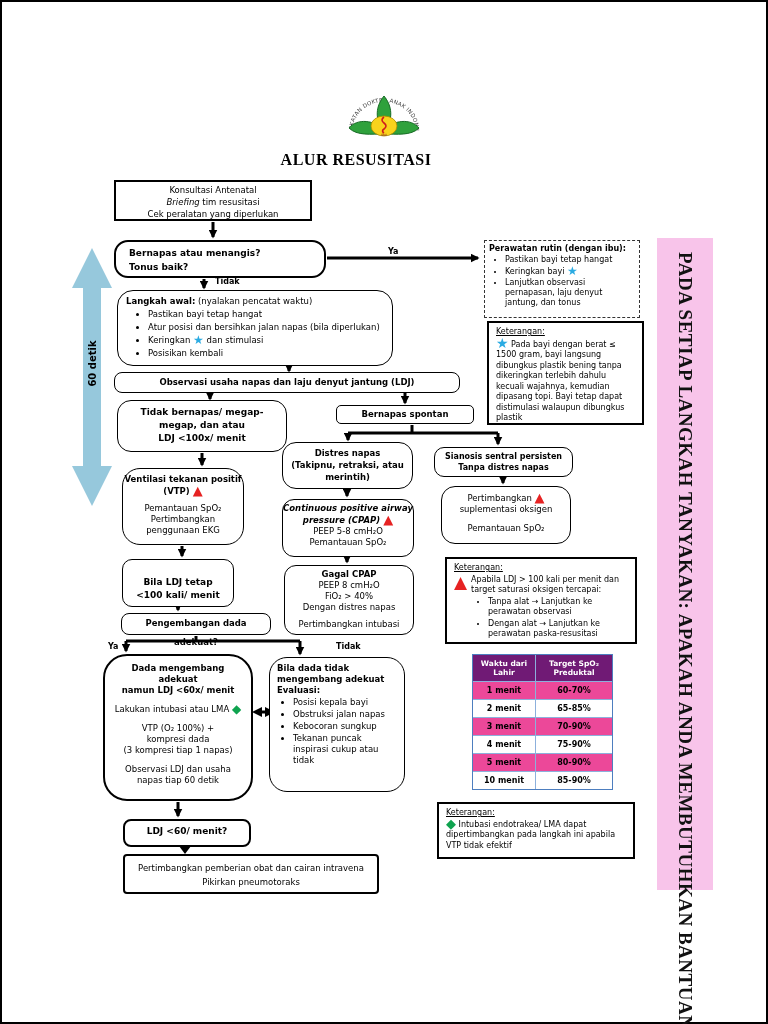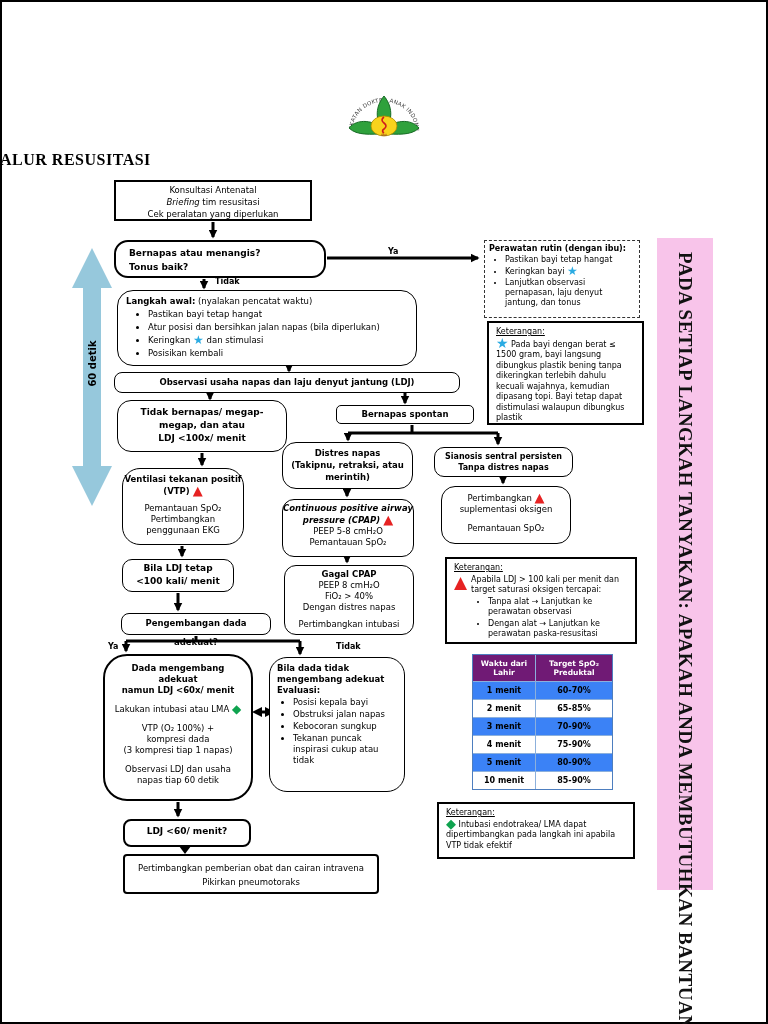--- a/index.html
+++ b/index.html
@@ -14,37 +14,37 @@
   .gap6{height:6px;} .gap8{height:8px;}
   ul.bl{margin:1px 0 0 0;padding:0 0 0 16px;text-align:left;}
   ul.bl li{margin:0 0 1px 0;}
   .lbl{position:absolute;font-size:8px;font-weight:bold;}
   .star{color:#2babe2;font-size:12px;vertical-align:-1px;}
   .tri{color:#e62222;font-size:11px;vertical-align:-1px;}
   .dia{color:#0fa34f;font-size:10px;vertical-align:-1px;}
   .ktbox{position:absolute;background:#fff;border:2.5px solid #000;box-sizing:border-box;
          font-size:8px;line-height:10.5px;text-align:left;padding:4px 7px;}
   .kt-title{text-decoration:underline;}
-  #title{position:absolute;left:0;right:56px;top:151px;
+  #title{position:absolute;left:0;right:56px;top:151px;text-align:center;
          font-family:"Liberation Serif",serif;font-weight:bold;font-size:16px;letter-spacing:0.5px;}
   #sidebar{position:absolute;left:657px;top:238px;width:56px;height:652px;background:#f8c4ea;}
   #sidebar .vtext{position:absolute;left:50%;top:14px;transform:translateX(-50%);
          writing-mode:vertical-rl;white-space:nowrap;font-family:"Liberation Serif",serif;
          font-weight:bold;font-size:19px;letter-spacing:0.5px;color:#111;}
   #timer-label{position:absolute;left:62px;top:358px;width:60px;text-align:center;
          transform:rotate(-90deg);font-size:10px;font-weight:bold;}
   
   #spo2-table{position:absolute;left:472px;top:654px;width:141px;border:1px solid #4d7ebf;
          box-sizing:border-box;}
   .trow{display:flex;border-top:1px solid #8cb0dc;}
   .trow:first-child{border-top:none;}
   .tc{flex:1;text-align:center;font-size:8px;font-weight:bold;padding:4px 0;}
   .c1{flex:0 0 62px;border-right:1px solid #8cb0dc;}
   .th .tc, .tc.thc{background:#701a75;color:#fff;font-size:7.5px;line-height:9px;padding:4px 0;}
-  .alt .tc{background:#3b82f6;}
+  .alt .tc{background:#ec4899;}
   svg.overlay{position:absolute;left:0;top:0;pointer-events:none;}
 </style>
 </head>
 <body>
 
 <div id="page">
 
   <svg class="overlay" width="768" height="1024">
     <defs>
       <marker id="ah" markerWidth="9" markerHeight="9" refX="7.5" refY="4.5" orient="auto" markerUnits="userSpaceOnUse">
@@ -125,21 +125,21 @@
 
   <div class="node left" style="left:484px;top:240px;width:156px;height:78px;border:1.6px dashed #333;padding:3px 4px;font-size:8px;line-height:10px">
     <div class="bold">Perawatan rutin (dengan ibu):</div>
     <ul class="bl">
       <li><span>Pastikan bayi tetap hangat</span></li>
       <li><span>Keringkan bayi</span> <span class="star">★</span></li>
       <li><span>Lanjutkan observasi pernapasan, laju denyut jantung, dan tonus</span></li>
     </ul>
   </div>
 
-  <div class="node left" style="left:117px;top:290px;width:300px;height:76px;border-radius:16px;padding:4px 8px;font-size:8.5px;line-height:12px">
+  <div class="node left" style="left:117px;top:290px;width:276px;height:76px;border-radius:16px;padding:4px 8px;font-size:8.5px;line-height:12px">
     <div><span class="bold">Langkah awal:</span><span> (nyalakan pencatat waktu)</span></div>
     <ul class="bl" style="padding-left:22px">
       <li><span>Pastikan bayi tetap hangat</span></li>
       <li><span>Atur posisi dan bersihkan jalan napas (bila diperlukan)</span></li>
       <li><span>Keringkan</span> <span class="star">★</span> <span>dan stimulasi</span></li>
       <li><span>Posisikan kembali</span></li>
     </ul>
   </div>
 
   <div class="ktbox" style="left:487px;top:321px;width:157px;height:104px">
@@ -184,21 +184,21 @@
     <div>Pemantauan SpO₂</div>
   </div>
 
   <div class="node" style="left:441px;top:486px;width:130px;height:58px;border-radius:14px;padding-top:5px;line-height:11px">
     <div><span>Pertimbangkan</span> <span class="tri" style="font-size:13px">▲</span></div>
     <div>suplementasi oksigen</div>
     <div class="gap8"></div>
     <div>Pemantauan SpO₂</div>
   </div>
 
-  <div class="node bold" style="left:122px;top:559px;width:112px;height:33px;border-radius:10px;padding-top:2px;font-size:9px;line-height:13px">
+  <div class="node bold" style="left:122px;top:559px;width:112px;height:48px;border-radius:10px;padding-top:16px;font-size:9px;line-height:13px">
     <div>Bila LDJ tetap</div>
     <div>&lt;100 kali/ menit</div>
   </div>
 
   <div class="node" style="left:284px;top:565px;width:130px;height:70px;border-radius:12px;padding-top:3px;line-height:11px">
     <div class="bold">Gagal CPAP</div>
     <div>PEEP 8 cmH₂O</div>
     <div>FiO₂ &gt; 40%</div>
     <div>Dengan distres napas</div>
     <div class="gap6"></div>

